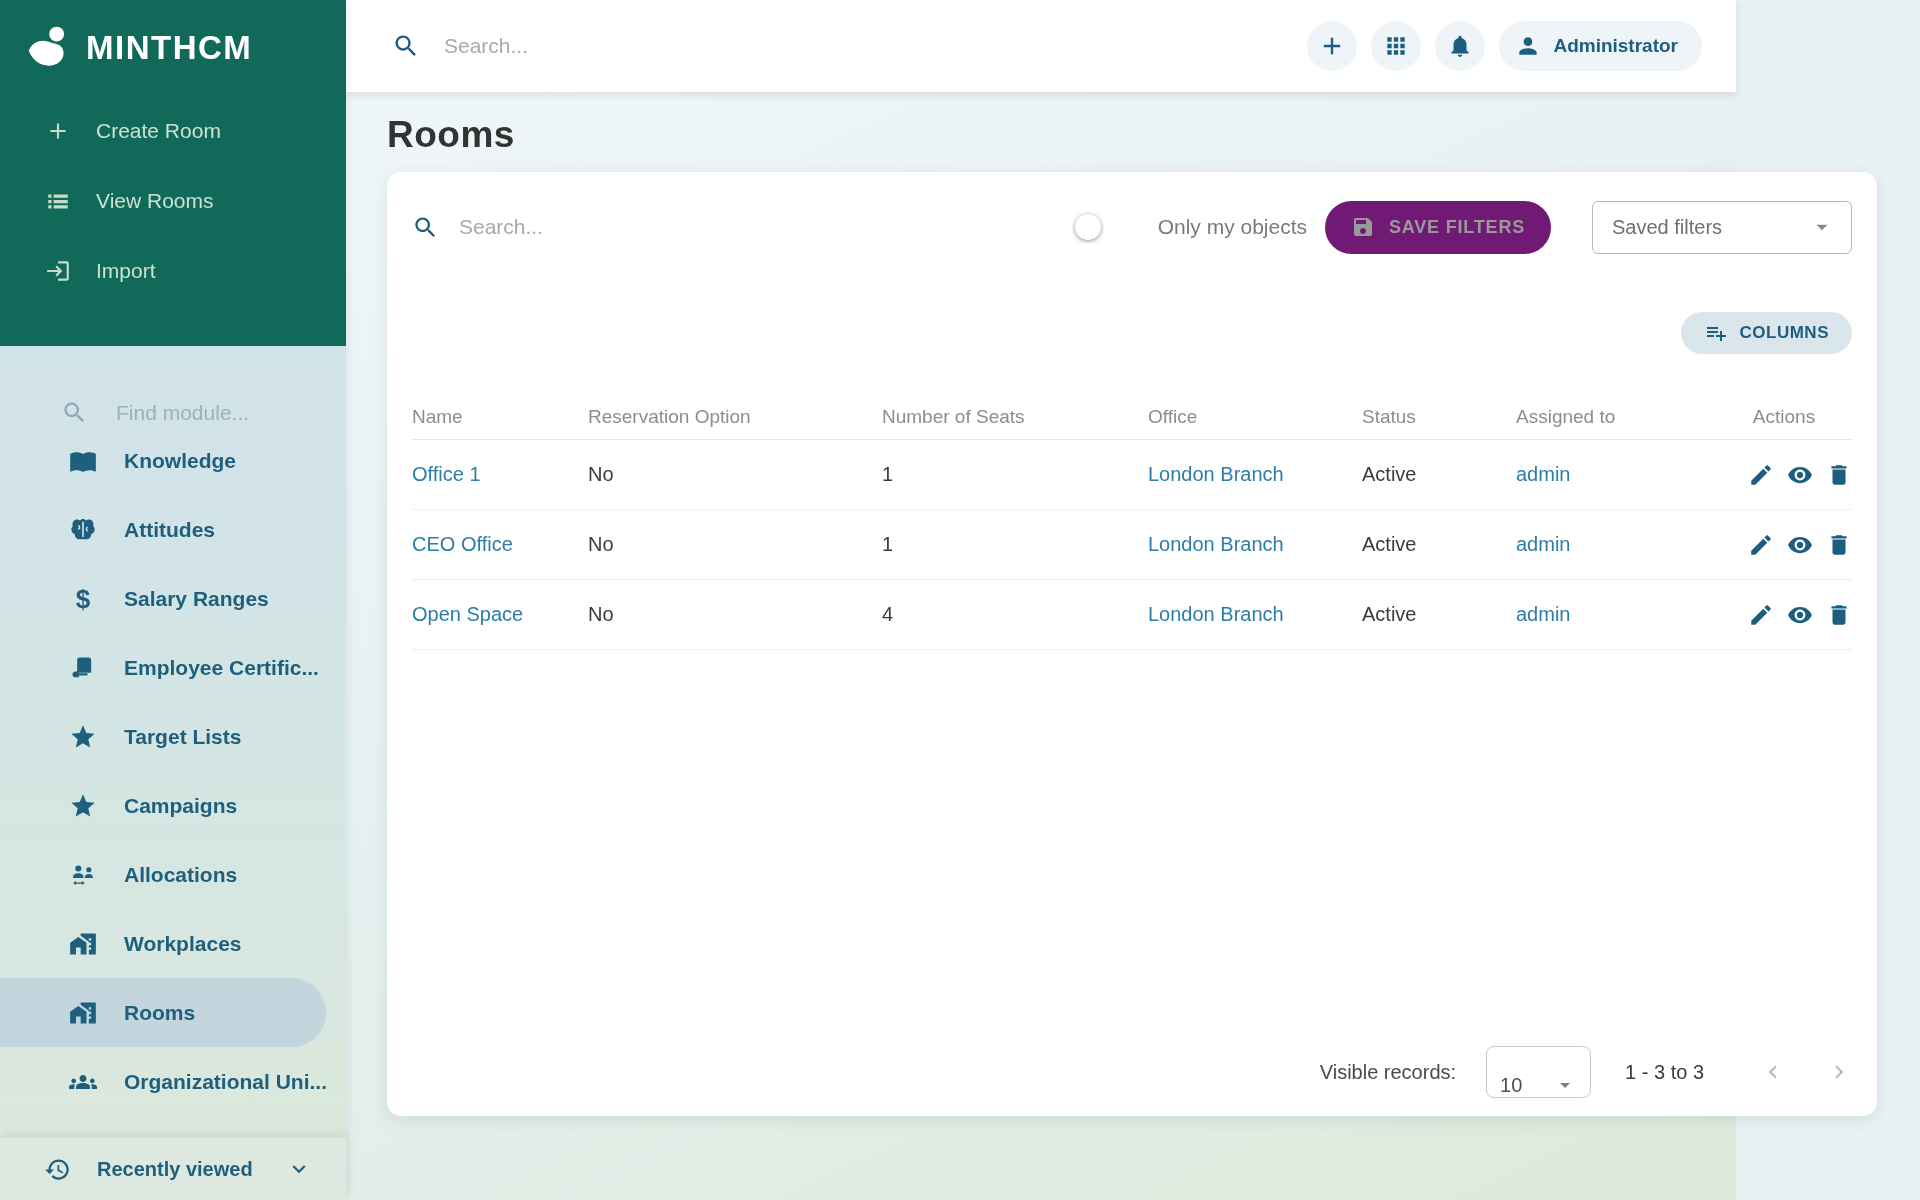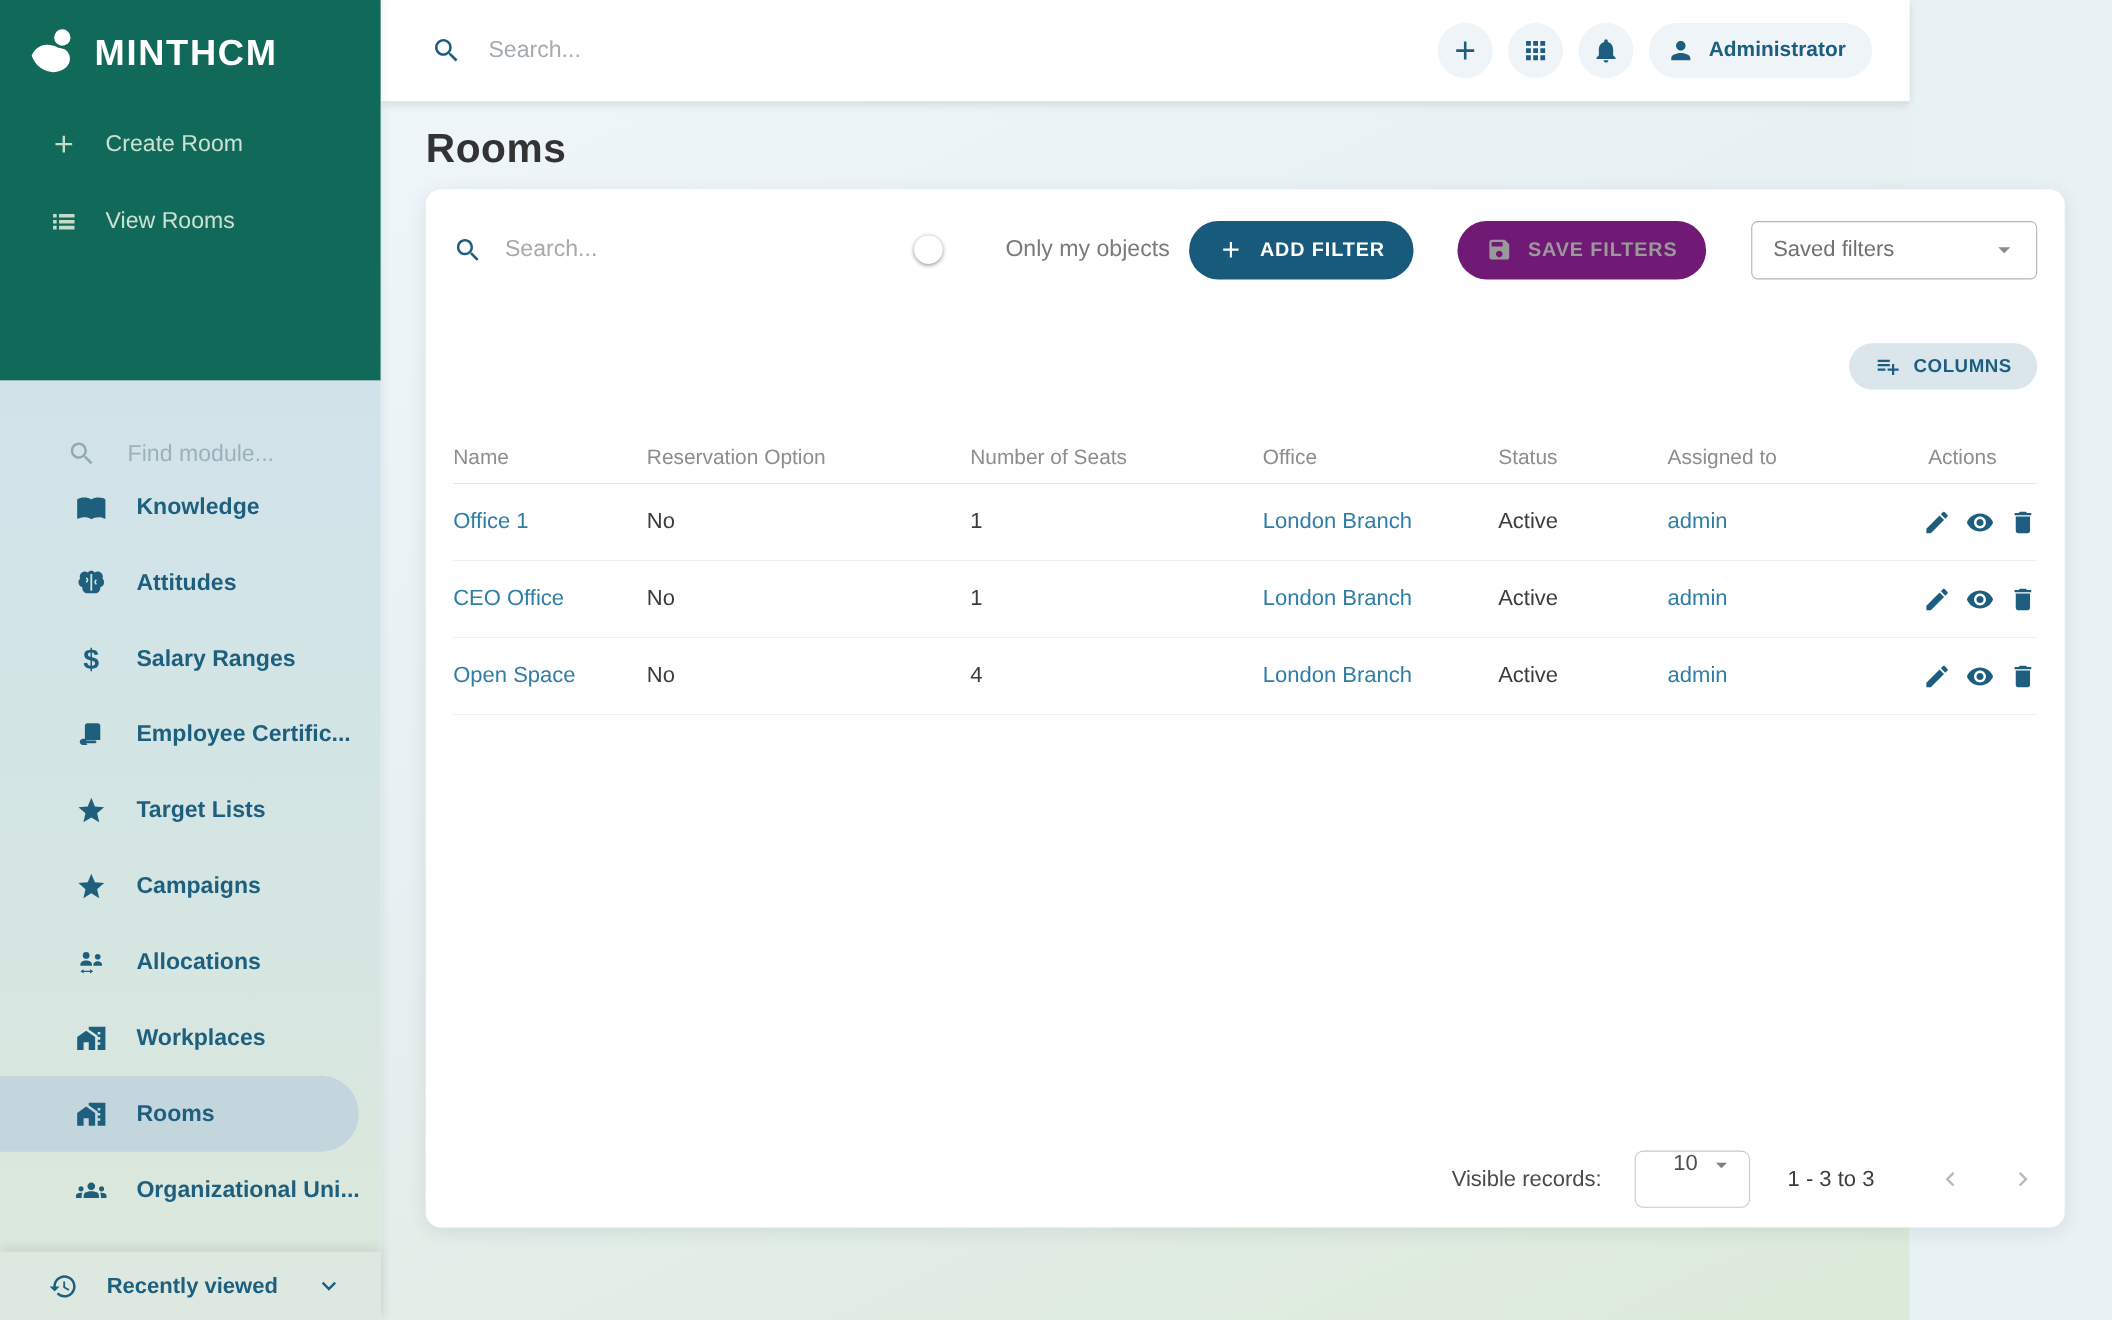--- a/index.html
+++ b/index.html
@@ -68,21 +68,21 @@
 
   .tgrid { display:grid; grid-template-columns:176px 294px 266px 214px 154px 200px 1fr; align-items:center; }
   .thead { margin-top:40px; height:46px; border-bottom:1px solid #e8e8e8; color:#8d8d8d; font-size:19px; font-weight:400; }
   .th-actions { text-align:center; }
   .trow { height:70px; border-bottom:1px solid #efefef; font-size:20px; color:#3c3c3c; }
   .link { color:#2e7da6; cursor:pointer; }
   .actions-cell { display:flex; justify-content:flex-end; align-items:center; gap:13px; color:#1d5e80; }
   .act-btn { background:none; border:none; padding:0; color:#1d5e80; cursor:pointer; width:26px; height:26px; display:flex; align-items:center; justify-content:center; }
 
   .tfoot { position:absolute; right:25px; bottom:18px; display:flex; align-items:center; color:#4a4a4a; font-size:20px; }
-  .pagesize { width:105px; height:52px; border:1px solid #c9c9c9; border-radius:8px; display:flex; align-items:flex-start; padding:0 13px 0 34px; margin:0 34px 0 30px; color:#4f4f4f; background:#fff; cursor:pointer; }
+  .pagesize { width:105px; height:52px; border:1px solid #c9c9c9; border-radius:8px; display:flex; align-items:flex-end; padding:0 13px 0 13px; margin:0 34px 0 30px; color:#4f4f4f; background:#fff; cursor:pointer; }
   .pagesize .caret { margin-left:auto; color:#7e7e7e; }
   .range { color:#3c3c3c; }
   .pg-chev { background:none; border:none; padding:0; color:#b9b9b9; cursor:pointer; width:26px; height:26px; }
   .pg-prev { margin-left:56px; }
   .pg-next { margin-left:40px; }
 
   svg { display:block; }
 </style>
 </head>
 <body>
@@ -109,20 +109,28 @@
           </span>
           <span>Create Room</span>
         </div>
         <div class="g-item">
           <span class="ic">
             <svg width="26" height="26" viewBox="0 0 24 24" fill="currentColor">
                 <path d="M3 9h3V6H3v3zm0 5h3v-3H3v3zm0 5h3v-3H3v3zm5-5h13v-3H8v3zm0 5h13v-3H8v3zM8 6v3h13V6H8z"></path>
               </svg>
           </span>
           <span>View Rooms</span>
+        </div>
+        <div class="g-item">
+          <span class="ic">
+            <svg width="26" height="26" viewBox="0 0 24 24" fill="currentColor">
+                <path d="M11 7 9.6 8.4l2.6 2.6H2v2h10.2l-2.6 2.6L11 17l5-5-5-5zm9 12h-8v2h8c1.1 0 2-.9 2-2V5c0-1.1-.9-2-2-2h-8v2h8v14z"></path>
+              </svg>
+          </span>
+          <span>Import</span>
         </div>
       </nav>
     </div>
 
     <div class="sb-light">
       <div class="find">
         <span class="ic">
           <svg width="27" height="27" viewBox="0 0 24 24" fill="currentColor">
               <path d="M15.5 14h-.79l-.28-.27C15.41 12.59 16 11.11 16 9.5 16 5.91 13.09 3 9.5 3S3 5.91 3 9.5 5.91 16 9.5 16c1.61 0 3.09-.59 4.23-1.57l.27.28v.79l5 4.99L20.49 19l-4.99-5zm-6 0C7.01 14 5 11.99 5 9.5S7.01 5 9.5 5 14 7.01 14 9.5 11.99 14 9.5 14z"></path>
             </svg>
@@ -292,28 +300,20 @@
           </div>
 
           <div class="toggle-wrap">
             <span class="toggle">
               <span class="track"></span>
               <span class="knob"></span>
             </span>
             <span>Only my objects</span>
           </div>
 
-          <button class="btn btn-addfilter">
-            <span>
-              <svg width="24" height="24" viewBox="0 0 24 24" fill="currentColor">
-                  <path d="M19 13h-6v6h-2v-6H5v-2h6V5h2v6h6v2z"></path>
-                </svg>
-            </span>
-            <span>ADD FILTER</span>
-          </button>
 
           <button class="btn btn-savefilters">
             <span>
               <svg width="24" height="24" viewBox="0 0 24 24" fill="currentColor">
                   <path d="M17 3H5c-1.11 0-2 .9-2 2v14c0 1.1.89 2 2 2h14c1.1 0 2-.9 2-2V7l-4-4zm-5 16c-1.66 0-3-1.34-3-3s1.34-3 3-3 3 1.34 3 3-1.34 3-3 3zm3-10H5V5h10v4z"></path>
                 </svg>
             </span>
             <span>SAVE FILTERS</span>
           </button>
 

